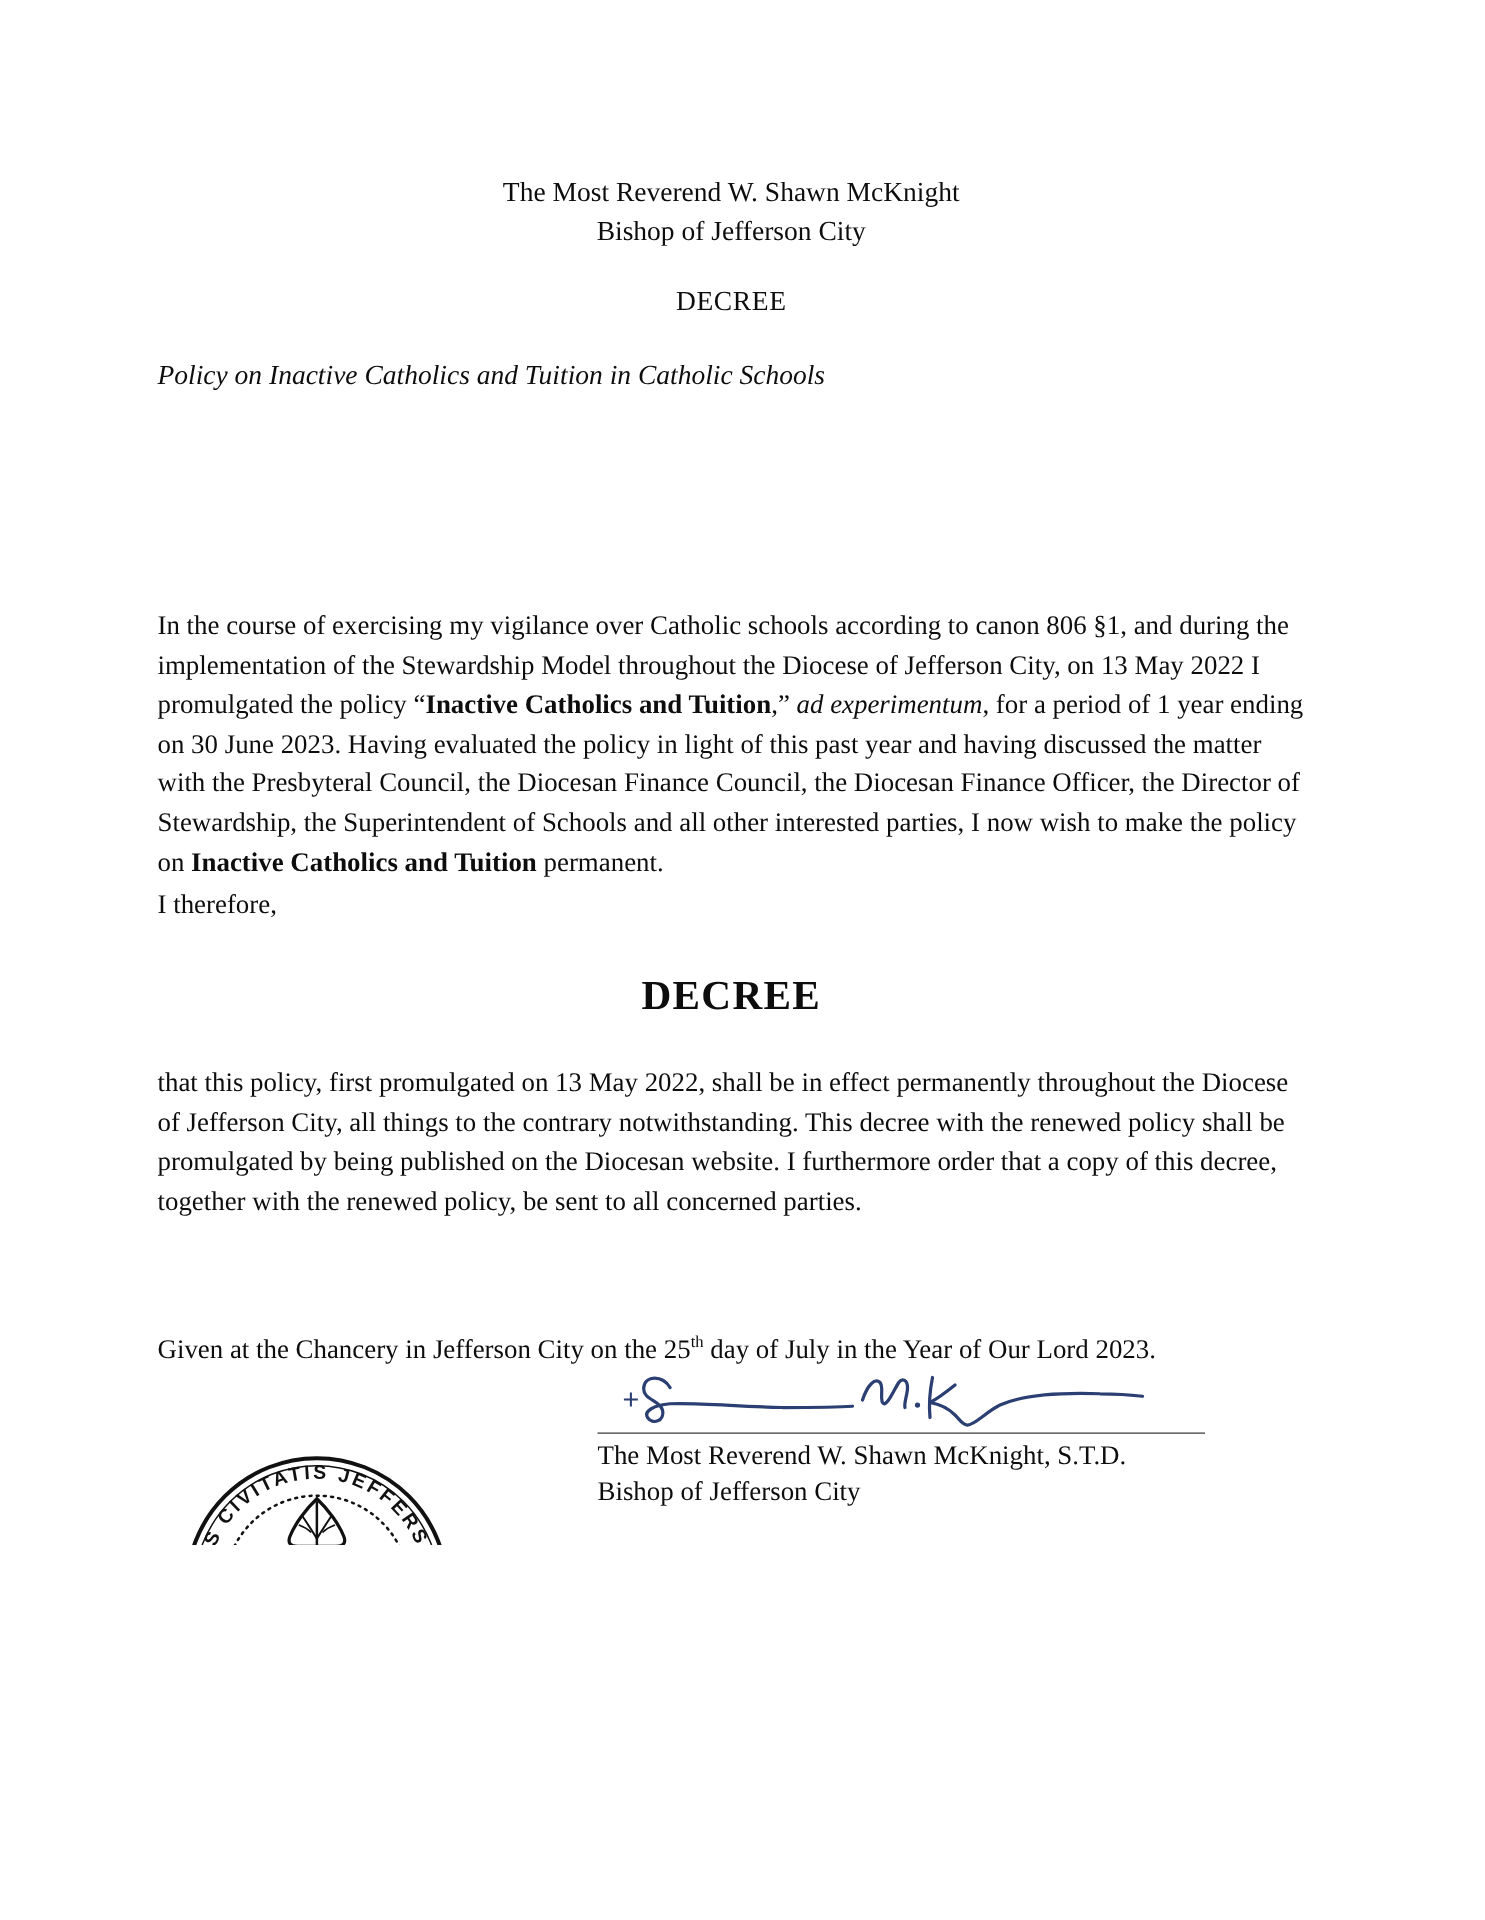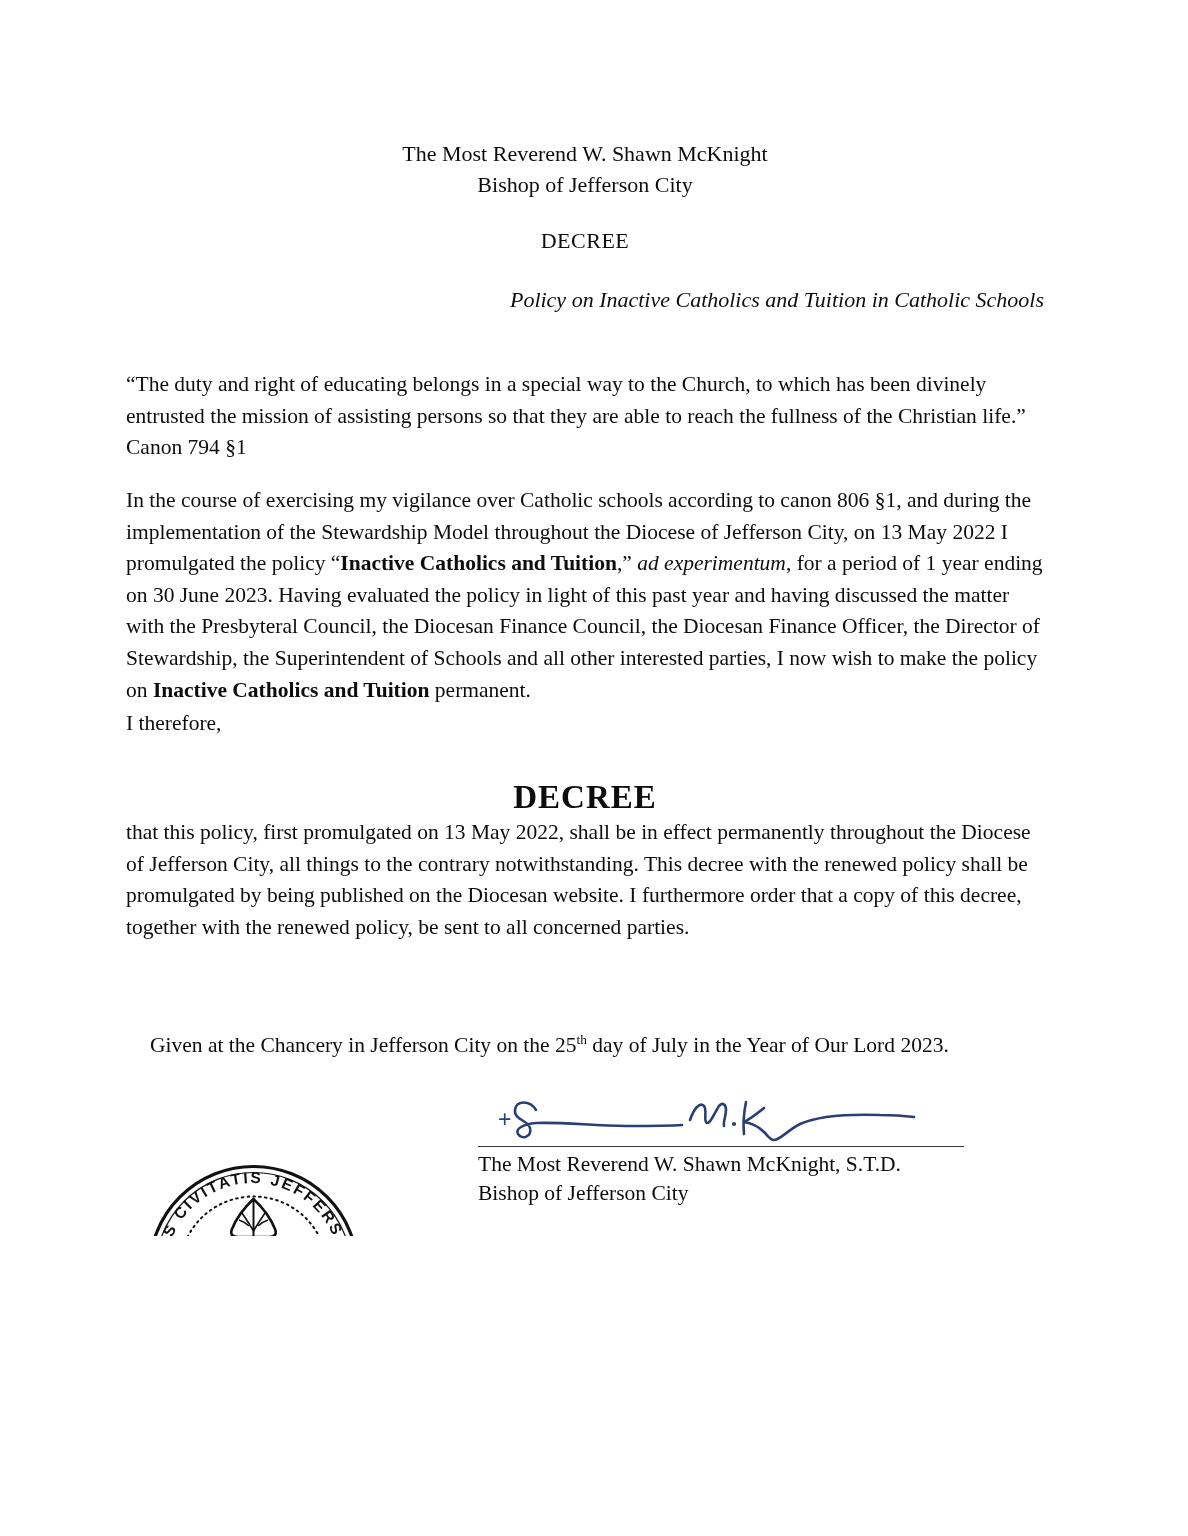--- a/index.html
+++ b/index.html
@@ -35,40 +35,40 @@
     text-align: center;
     font-size: 22px;
     line-height: 30px;
     letter-spacing: 0.5px;
   }
   .policy-title {
     position: absolute;
     left: 126px;
     top: 285px;
     width: 918px;
-    text-align: right;
+    text-align: left;
     font-style: italic;
     font-size: 22px;
     line-height: 30px;
   }
 
   
   .body-block {
     position: absolute;
     left: 126px;
     width: 918px;
     font-size: 21.5px;
     line-height: 31.6px;
     text-align: left;
   }
   #para-quote   { top: 369px; }
   #para-context { top: 485px; }
   #para-i-therefore { top: 708px; }
-  #para-that-policy { top: 817px; }
-  #para-given   { top: 1030px; margin-left: 24px; }
+  #para-that-policy { top: 851px; }
+  #para-given   { top: 1064px; }
 
   .big-decree {
     position: absolute;
     left: 126px;
     top: 778px;
     width: 918px;
     text-align: center;
     font-weight: bold;
     font-size: 33px;
     line-height: 38px;
@@ -138,23 +138,20 @@
 
   <div class="letterhead">
     <div>The Most Reverend W. Shawn McKnight</div>
     <div>Bishop of Jefferson City</div>
   </div>
 
   <div class="decree-word">DECREE</div>
 
   <div class="policy-title">Policy on Inactive Catholics and Tuition in Catholic Schools</div>
 
-  <div class="body-block" id="para-quote">
-    <span>“The duty and right of educating belongs in a special way to the Church, to which has been divinely entrusted the mission of assisting persons so that they are able to reach the fullness of the Christian life.” Canon 794 §1</span>
-  </div>
 
   <div class="body-block" id="para-context">
     <span>In the course of exercising my vigilance over Catholic schools according to canon 806 §1, and during the implementation of the Stewardship Model throughout the Diocese of Jefferson City, on 13 May 2022 I promulgated the policy “</span><b class="strong">Inactive Catholics and Tuition</b><span>,” </span><i class="ital">ad experimentum</i><span>, for a period of 1 year ending on 30 June 2023. Having evaluated the policy in light of this past year and having discussed the matter with the Presbyteral Council, the Diocesan Finance Council, the Diocesan Finance Officer, the Director of Stewardship, the Superintendent of Schools and all other interested parties, I now wish to make the policy on </span><b class="strong">Inactive Catholics and Tuition</b><span> permanent.</span>
   </div>
 
   <div class="body-block" id="para-i-therefore">
     <span>I therefore,</span>
   </div>
 
   <div class="big-decree">DECREE</div>

